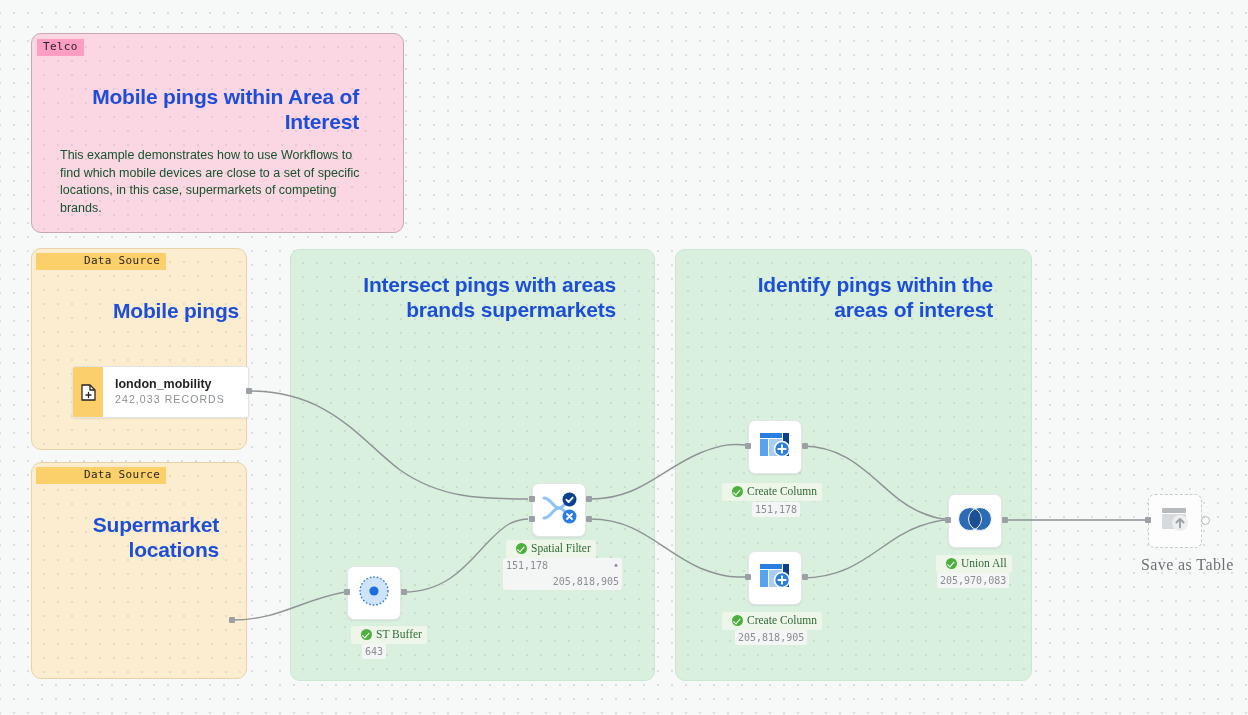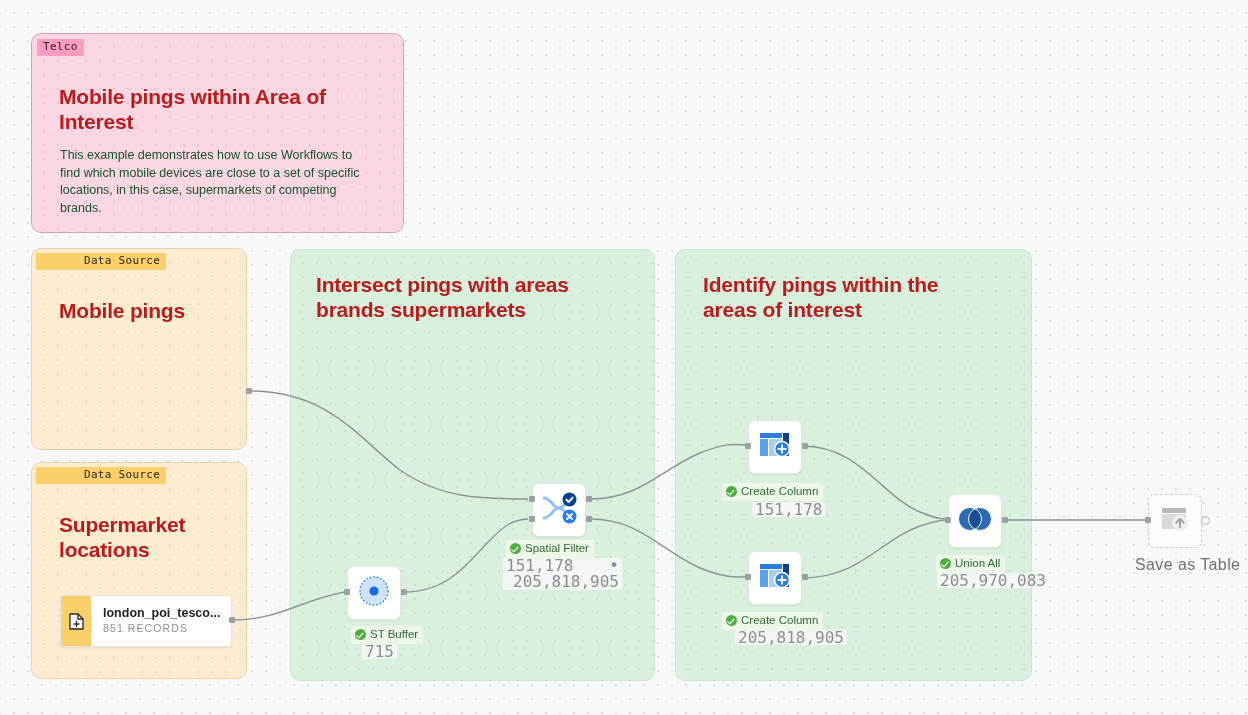--- a/index.html
+++ b/index.html
@@ -91,24 +91,25 @@
   .group-badge.orange {
     background: #fbcf6a;
     color: #2a2520;
     padding-left: 48px;
   }
 
   .group-title {
     position: absolute;
     font-size: 21px;
     font-weight: 700;
-    color: #b91c1c;
+    color: #1d4ed8;
     line-height: 25px;
     letter-spacing: -0.2px;
     z-index: 2;
+    text-align: right;
   }
 
   .group-body {
     position: absolute;
     font-size: 12.5px;
     line-height: 17.5px;
     color: #14532d;
     z-index: 2;
   }
 
@@ -170,42 +171,42 @@
   .op-node.ghost {
     background: #fdfdfd;
     border: 1px dashed #c9cbcd;
     box-shadow: none;
   }
 
   .node-label {
     position: absolute;
     z-index: 5;
     white-space: nowrap;
-    font-family: Liberation Sans, sans-serif;
+    font-family: Liberation Serif, serif;
     font-size: 11.5px;
     color: #2f6b34;
     background: #eef6ea;
-    padding: 1px 5px 2px 4px;
+    padding: 1px 5px 2px 10px;
     border-radius: 2px;
     display: flex;
     align-items: center;
     gap: 4px;
     line-height: 15px;
   }
   .node-label.plain {
     color: #6e7276;
     background: transparent;
     font-size: 16px;
     letter-spacing: 0.4px;
   }
   .node-count {
     position: absolute;
     z-index: 5;
     font-family: "DejaVu Sans Mono", "Liberation Mono", monospace;
-    font-size: 16px;
+    font-size: 10px;
     color: #8a8f94;
     background: #f4f5f5;
     padding: 0 3px;
     border-radius: 2px;
     line-height: 15px;
     white-space: nowrap;
   }
   .node-count.two-line {
     background: #f4f5f5;
     text-align: right;
@@ -279,59 +280,59 @@
 
   <div class="group-panel pink" style="left:31px; top:33px; width:371px; height:198px;"></div>
   <div class="group-badge pink" style="left:37px; top:39px;">Telco</div>
   <div class="group-title" style="left:59px; top:84px; width:300px;">Mobile pings within Area of Interest</div>
   <div class="group-body" style="left:60px; top:147px; width:314px;">This example demonstrates how to use Workflows to find which mobile devices are close to a set of specific locations, in this case, supermarkets of competing brands.</div>
 
   <div class="group-panel orange" style="left:31px; top:248px; width:214px; height:200px;"></div>
   <div class="group-badge orange" style="left:36px; top:253px;">Data Source</div>
   <div class="group-title" style="left:59px; top:298px; width:180px;">Mobile pings</div>
 
-  <div class="port" style="left:246px; top:388px;"></div>
-
-  <div class="group-panel orange" style="left:31px; top:462px; width:214px; height:215px;"></div>
-  <div class="group-badge orange" style="left:36px; top:467px;">Data Source</div>
-  <div class="group-title" style="left:59px; top:512px; width:160px;">Supermarket locations</div>
-
-  <div class="ds-node" style="left:60px; top:595px; width:170px; height:50px;">
+  <div class="ds-node" style="left:72px; top:366px; width:175px; height:50px;">
     <div class="ds-icon-box">
       <svg width="15" height="17" viewBox="0 0 15 17" aria-hidden="true">
         <path d="M1 1 h8 l5 5 v10 h-13 z" fill="#ffffff" stroke="#2a2520" stroke-width="1.3" stroke-linejoin="round"></path>
         <path d="M9 1 v5 h5" fill="none" stroke="#2a2520" stroke-width="1.3" stroke-linejoin="round"></path>
         <path d="M7.5 8.5 v5 M5 11 h5" stroke="#2a2520" stroke-width="1.3" stroke-linecap="round"></path>
       </svg>
     </div>
     <div class="ds-text">
-      <div class="ds-name">london_poi_tesco...</div>
-      <div class="ds-records">851 RECORDS</div>
+      <div class="ds-name">london_mobility</div>
+      <div class="ds-records">242,033 RECORDS</div>
     </div>
   </div>
+  <div class="port" style="left:246px; top:388px;"></div>
+
+  <div class="group-panel orange" style="left:31px; top:462px; width:214px; height:215px;"></div>
+  <div class="group-badge orange" style="left:36px; top:467px;">Data Source</div>
+  <div class="group-title" style="left:59px; top:512px; width:160px;">Supermarket locations</div>
+
   <div class="port" style="left:229px; top:617px;"></div>
 
   <div class="group-panel green" style="left:290px; top:249px; width:363px; height:430px;"></div>
   <div class="group-title" style="left:316px; top:272px; width:300px;">Intersect pings with areas brands supermarkets</div>
 
   <div class="op-node" style="left:347px; top:566px;">
     <span>
       <svg width="38" height="38" viewBox="0 0 38 38" aria-hidden="true">
         <circle cx="19" cy="19" r="14" fill="#cfe4fb" stroke="#2a7de1" stroke-width="1.4" stroke-dasharray="1.6 2"></circle>
         <circle cx="19" cy="19" r="4.6" fill="#1a6fe0"></circle>
       </svg>
     </span>
   </div>
   <div class="port" style="left:344px; top:589px;"></div>
   <div class="port" style="left:401px; top:589px;"></div>
   <div class="node-label" style="left:351px; top:626px;">
     <span class="check-dot"></span>
     <span>ST Buffer</span>
   </div>
-  <div class="node-count" style="left:362px; top:644px;">715</div>
+  <div class="node-count" style="left:362px; top:644px;">643</div>
 
   <div class="op-node" style="left:532px; top:483px;">
     <span>
       <svg width="36" height="34" viewBox="0 0 36 34" aria-hidden="true">
         <path d="M3 7 C 10 7 12 17 18 17 C 24 17 26 7 32 7" fill="none" stroke="#8fc2f5" stroke-width="3" stroke-linecap="round"></path>
         <path d="M3 27 C 10 27 12 17 18 17 C 24 17 26 27 32 27" fill="none" stroke="#8fc2f5" stroke-width="3" stroke-linecap="round"></path>
         <circle cx="28.5" cy="8.5" r="7" fill="#0b3f8f"></circle>
         <path d="M25.4 8.7 l2.2 2.3 l4.1 -4.4" fill="none" stroke="#ffffff" stroke-width="1.9" stroke-linecap="round" stroke-linejoin="round"></path>
         <circle cx="28.5" cy="25.5" r="7" fill="#2a7de1"></circle>
         <path d="M26 23 l5 5 M31 23 l-5 5" stroke="#ffffff" stroke-width="1.8" stroke-linecap="round"></path>

